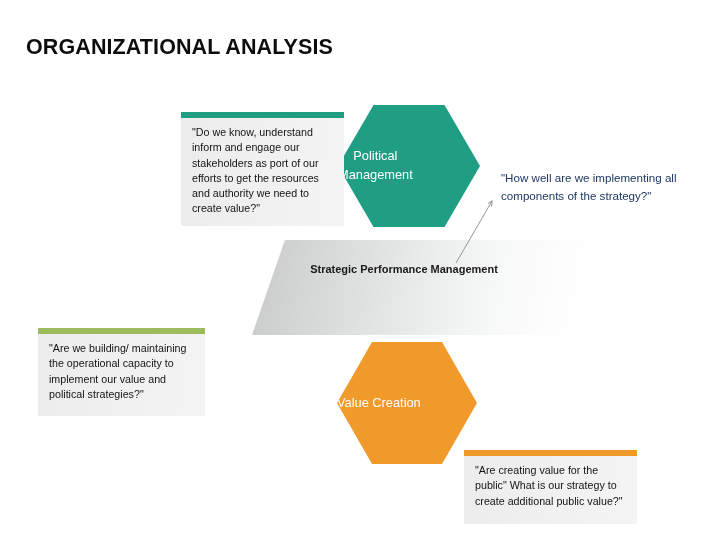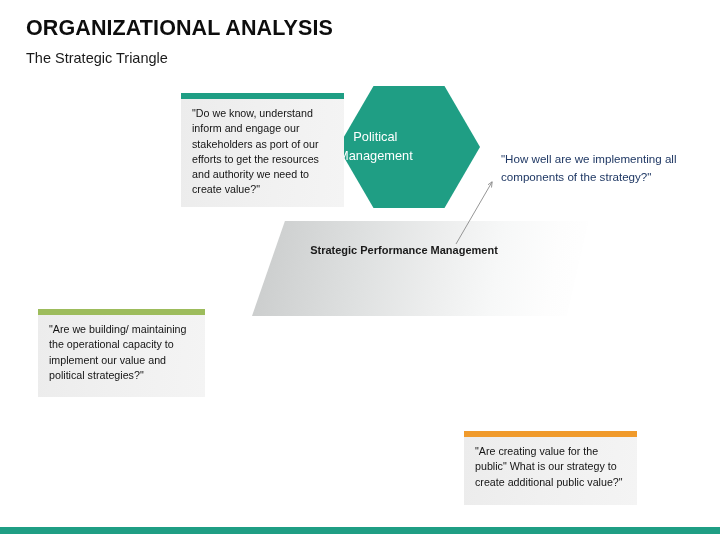--- a/index.html
+++ b/index.html
@@ -11,20 +11,21 @@
     background: #ffffff;
     font-family: "Liberation Sans", sans-serif;
     overflow: hidden;
   }
 
   #slide {
     position: relative;
     width: 720px;
     height: 392px;
     background: #ffffff;
+    margin-top: 19px;
   }
 
   
   #title {
     position: absolute;
     left: 26px;
     top: 16px;
     font-size: 21.5px;
     font-weight: bold;
     color: #0d0d0d;
@@ -176,41 +177,43 @@
     z-index: 7;
     pointer-events: none;
   }
 </style>
 </head>
 <body>
 
 <div id="slide">
 
   <div id="title">ORGANIZATIONAL ANALYSIS</div>
-  <div id="subtitle">The Strategic Triangle</div>
 
   <div id="trapezoid"></div>
   <div id="trapezoid-label">Strategic Performance
 Management</div>
 
   <svg id="arrow-layer" viewBox="0 0 720 540">
     <defs>
       <marker id="arrowhead" markerWidth="7" markerHeight="7" refX="5.6" refY="2.6" orient="auto">
         <path d="M0,0 L6,2.6 L0,5.2" fill="none" stroke="#8a8a8a" stroke-width="0.9"></path>
       </marker>
     </defs>
     <line x1="456" y1="244" x2="492" y2="182" stroke="#8a8a8a" stroke-width="0.9" marker-end="url(#arrowhead)"></line>
   </svg>
 
   <div class="hex" id="hex-political">
     <span class="hex-label">Political
 Management</span>
   </div>
 
 
+  <div class="hex" id="hex-value">
+    <span class="hex-label">Value Creation</span>
+  </div>
 
   <div class="callout" id="callout-political">
     <div class="callout-bar"></div>
     <div class="callout-body">"Do we know, understand inform and engage our stakeholders as port of our efforts to get the resources and authority we need to create value?"</div>
   </div>
 
   <div class="callout" id="callout-operational">
     <div class="callout-bar"></div>
     <div class="callout-body">"Are we building/ maintaining the operational capacity to implement our value and political strategies?"</div>
   </div>

